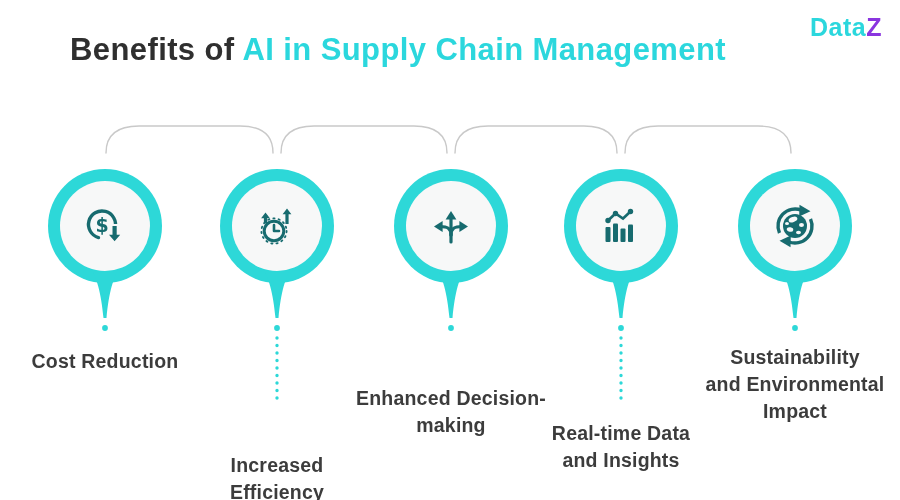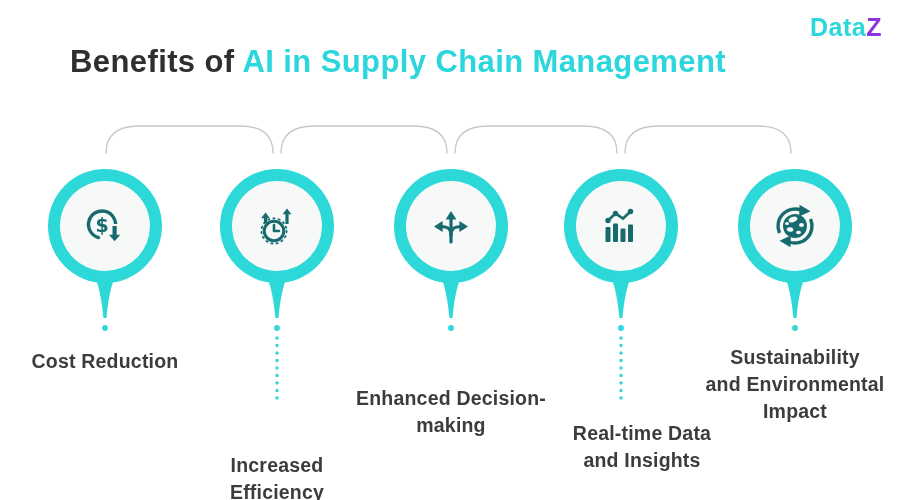--- a/index.html
+++ b/index.html
@@ -4,21 +4,21 @@
 <style>
   html,body{margin:0;padding:0;}
   .canvas{
     position:relative;
     width:900px;height:500px;
     background:#ffffff;
     overflow:hidden;
     font-family:"Liberation Sans", sans-serif;
   }
   .title{
-    position:absolute;top:44px;left:0;width:796px;
+    position:absolute;top:32px;left:0;width:796px;
     text-align:center;
     font-size:31px;font-weight:700;letter-spacing:.4px;
     color:var(--title-dark);
     white-space:nowrap;
   }
   .title .hl{color:var(--accent);}
   .logo{
     position:absolute;top:15px;right:18px;
     font-size:25px;font-weight:700;letter-spacing:.5px;
     color:var(--accent);
@@ -124,21 +124,21 @@
       <rect x="31" y="22.5" width="5" height="17.5" rx="1"></rect>
       <circle cx="11" cy="18.5" r="2.7"></circle>
       <circle cx="18.5" cy="11.5" r="2.7"></circle>
       <circle cx="33.5" cy="9.5" r="2.7"></circle>
     </g>
     <path d="M11,18.5 L18.5,11.5 L26,16.5 L33.5,9.5" fill="none" stroke="#176B6F" stroke-width="2.6"></path>
           </g>
       <circle cx="60" cy="160" r="2.9" fill="#2DD8D8"></circle>
             <line x1="60" y1="170" x2="60" y2="231" stroke="#2DD8D8" stroke-width="3.4" stroke-dasharray="0.1 7.4" stroke-linecap="round"></line>
     </svg>
-        <div class="label" style="left:512px; top:420px;text-align:center;">Real-time Data
+        <div class="label" style="left:491px; top:420px;text-align:center;">Real-time Data
 and Insights</div>
       </div>
       <div class="item">
         <svg class="pin" width="120" height="250" viewBox="0 0 120 250" style="left:735px; top:168px;">
       <circle cx="60" cy="58" r="57" fill="#2DD8D8"></circle>
       <path d="M44,96 C52,110 56,124 58.5,150 L61.5,150 C64,124 68,110 76,96 C66,104 54,104 44,96 Z" fill="#2DD8D8"></path>
       <circle cx="60" cy="58" r="45" fill="#F7F8F8"></circle>
       <g transform="translate(36,34)">
     <circle cx="24" cy="24" r="12" fill="#176B6F"></circle>
     <g fill="#F7F8F8">

